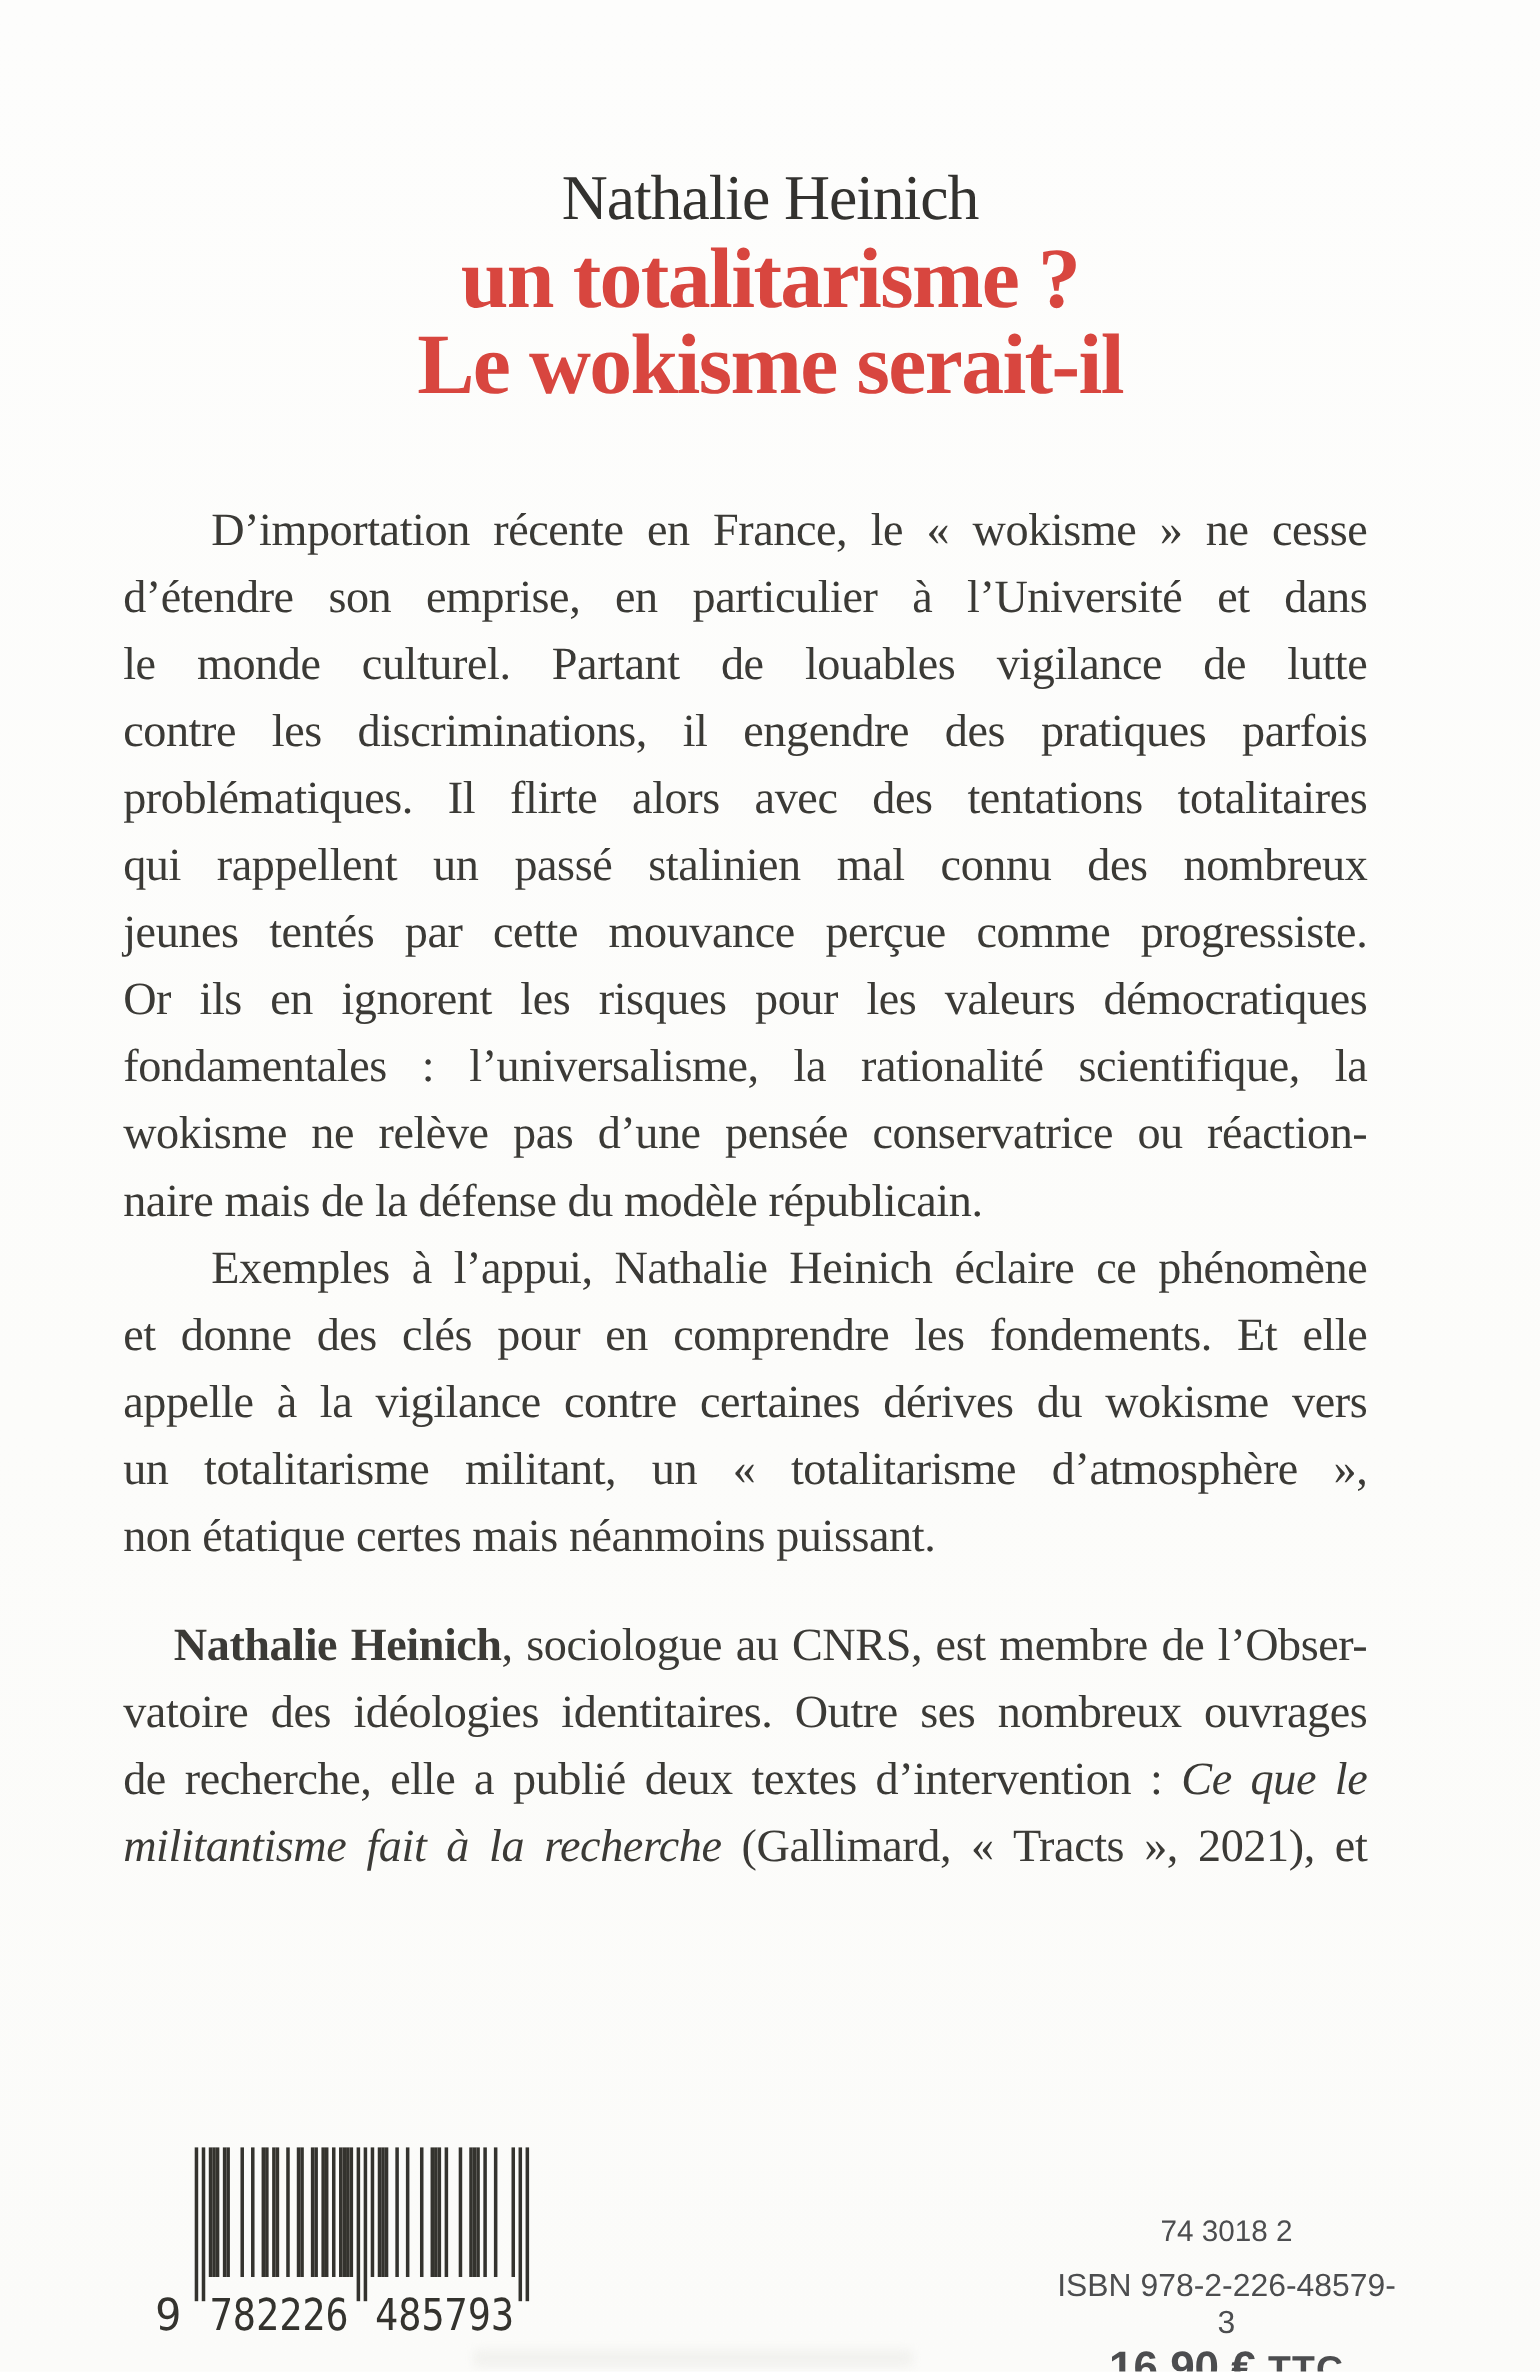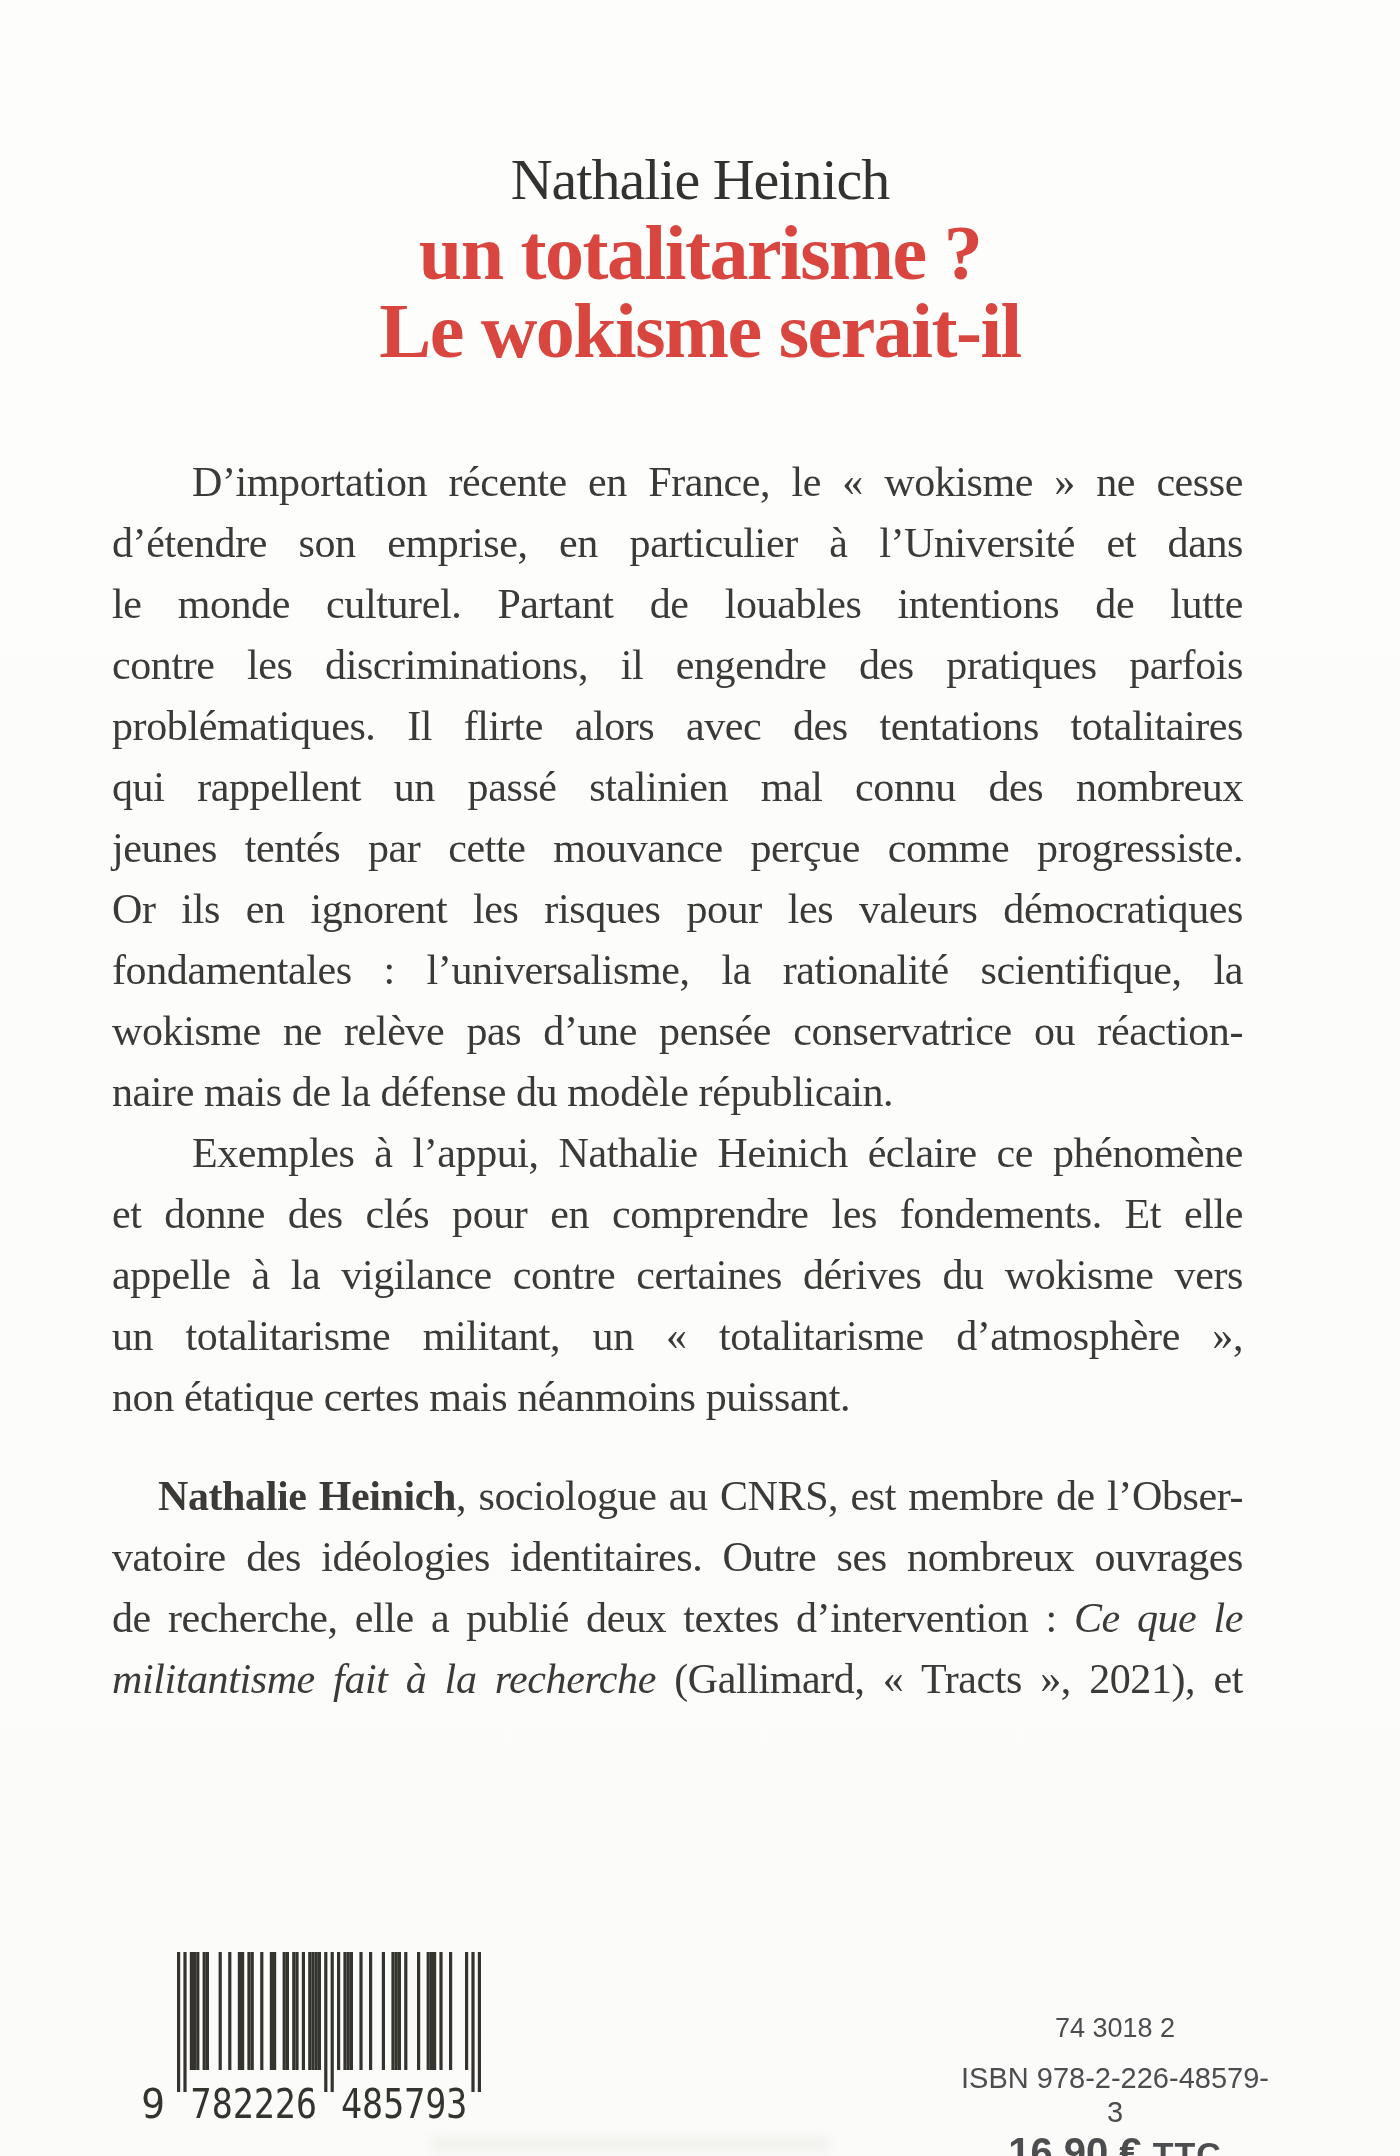--- a/index.html
+++ b/index.html
@@ -78,21 +78,21 @@
 
   <div class="title" style="color: rgb(216, 70, 63);">
     <div>un totalitarisme ?</div>
     <div>Le wokisme serait-il</div>
   </div>
 
   <div class="blurb" style="color: rgb(59, 58, 54);">
       <div class="para">
         <div class="line indent"><span class="">D’importation récente en France, le « wokisme » ne cesse</span></div>
         <div class="line"><span class="">d’étendre son emprise, en particulier à l’Université et dans</span></div>
-        <div class="line"><span class="">le monde culturel. Partant de louables intentions de lutte</span></div>
+        <div class="line"><span class="">le monde culturel. Partant de louables vigilance de lutte</span></div>
         <div class="line"><span class="">contre les discriminations, il engendre des pratiques parfois</span></div>
         <div class="line"><span class="">problématiques. Il flirte alors avec des tentations totalitaires</span></div>
         <div class="line"><span class="">qui rappellent un passé stalinien mal connu des nombreux</span></div>
         <div class="line"><span class="">jeunes tentés par cette mouvance perçue comme progressiste.</span></div>
         <div class="line"><span class="">Or ils en ignorent les risques pour les valeurs démocratiques</span></div>
         <div class="line"><span class="">fondamentales : l’universalisme, la rationalité scientifique, la</span></div>
         <div class="line"><span class="">wokisme ne relève pas d’une pensée conservatrice ou réaction-</span></div>
         <div class="line last"><span class="">naire mais de la défense du modèle républicain.</span></div>
       </div>
       <div class="para">

